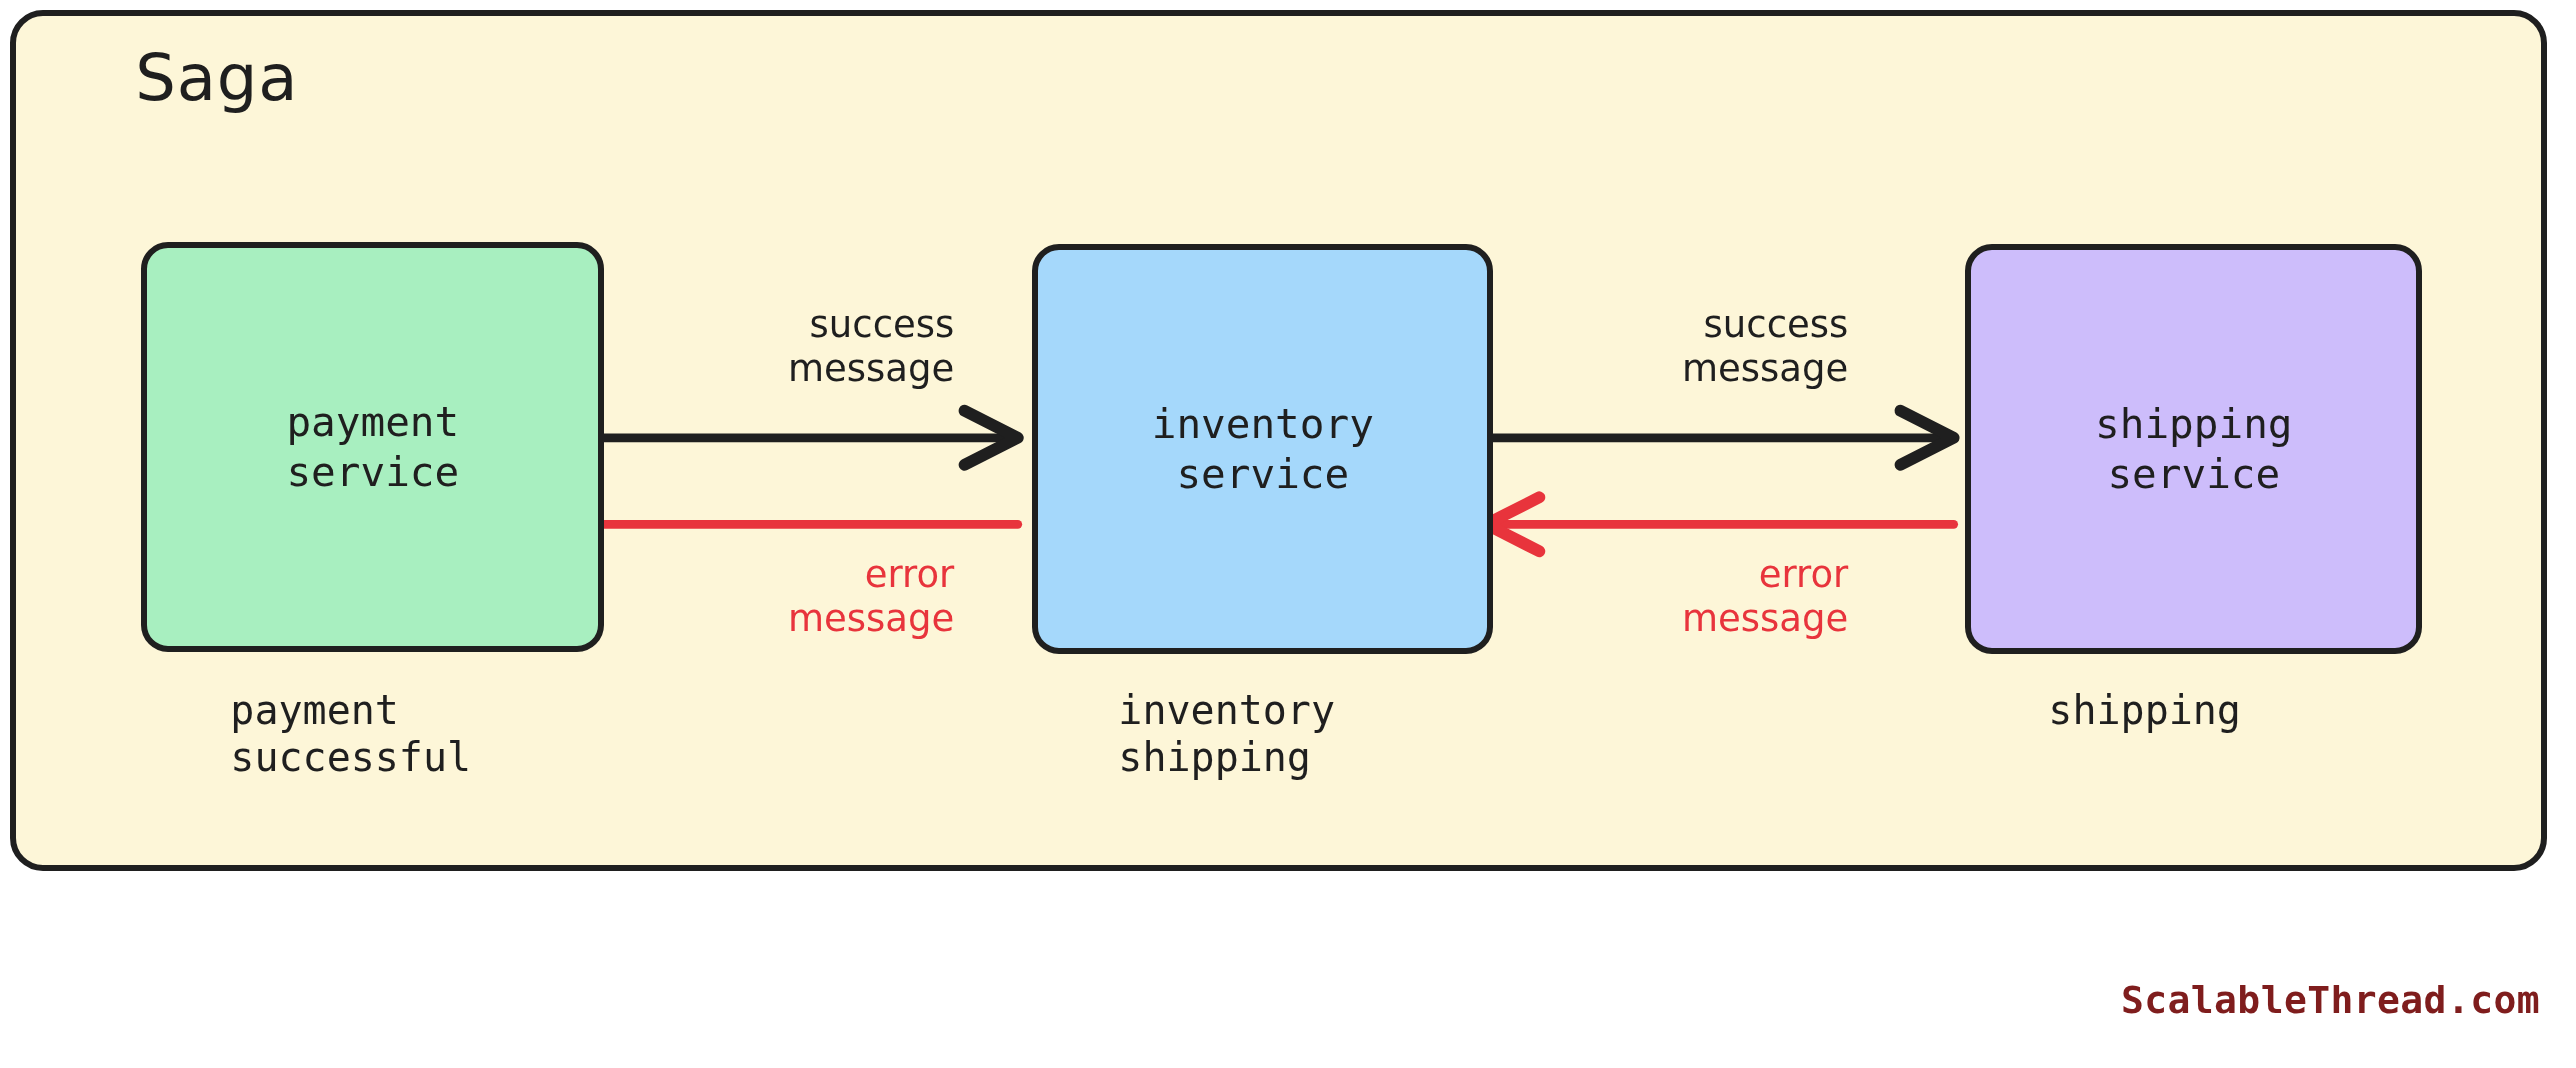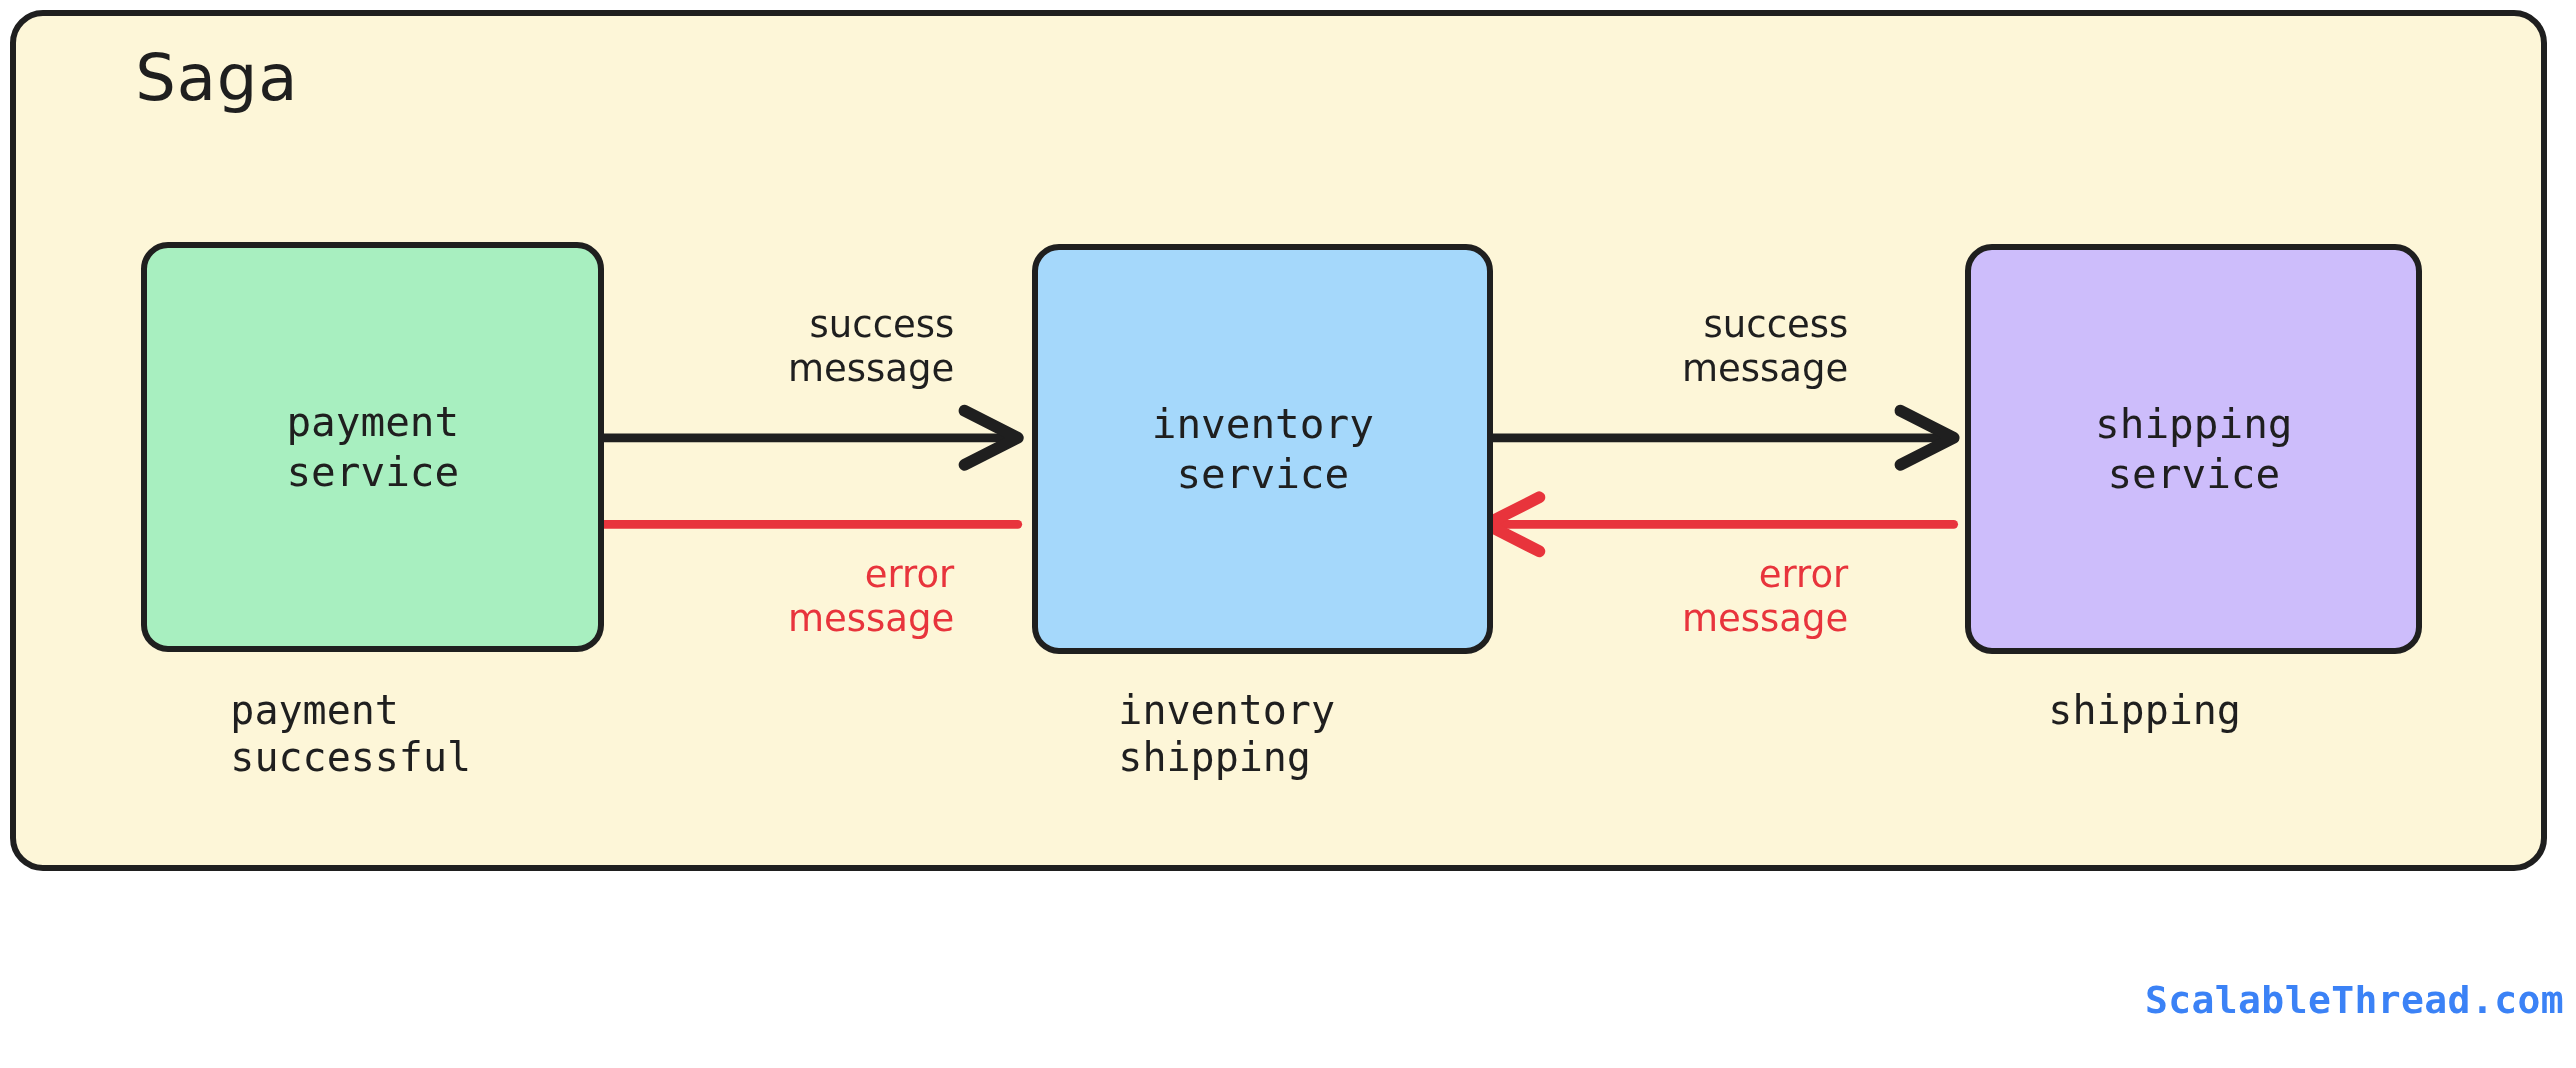--- a/index.html
+++ b/index.html
@@ -104,26 +104,26 @@
   .edge-label.error   { color: #E8343C; }
 
   #label-success-1 { left: 684px;  top: 287px; width: 254px; }
   #label-error-1   { left: 684px;  top: 537px; width: 254px; }
   #label-success-2 { left: 1578px; top: 287px; width: 254px; }
   #label-error-2   { left: 1578px; top: 537px; width: 254px; }
 
   
   #footer-watermark {
     position: absolute;
-    right: 12px;
+    right: 36px;
     top: 978px;
     font-family: "DejaVu Sans Mono", "Liberation Mono", monospace;
     font-size: 38px;
     font-weight: 700;
-    color: #3b82f6;
+    color: #7f1d1d;
     letter-spacing: 0.4px;
     white-space: nowrap;
   }
 </style>
 </head>
 <body>
 
 <div id="saga-container" style="background: rgb(253, 246, 216); border-color: rgb(31, 31, 31);">
 
   <div id="saga-title">Saga</div>

